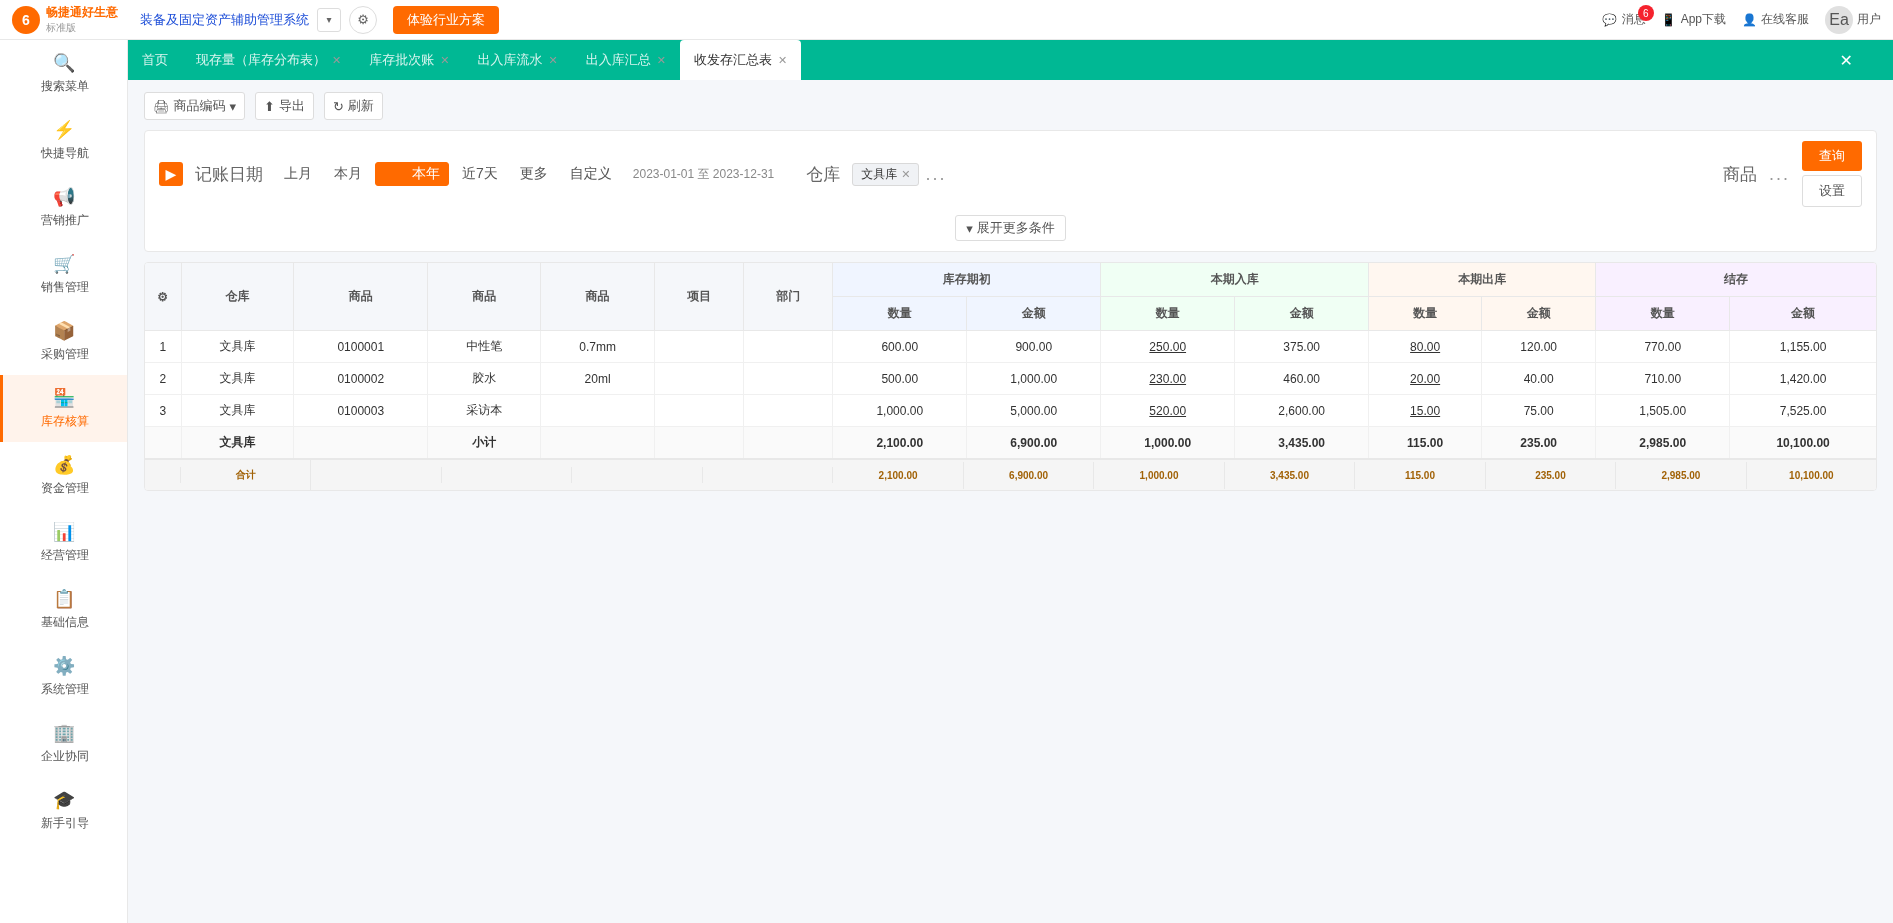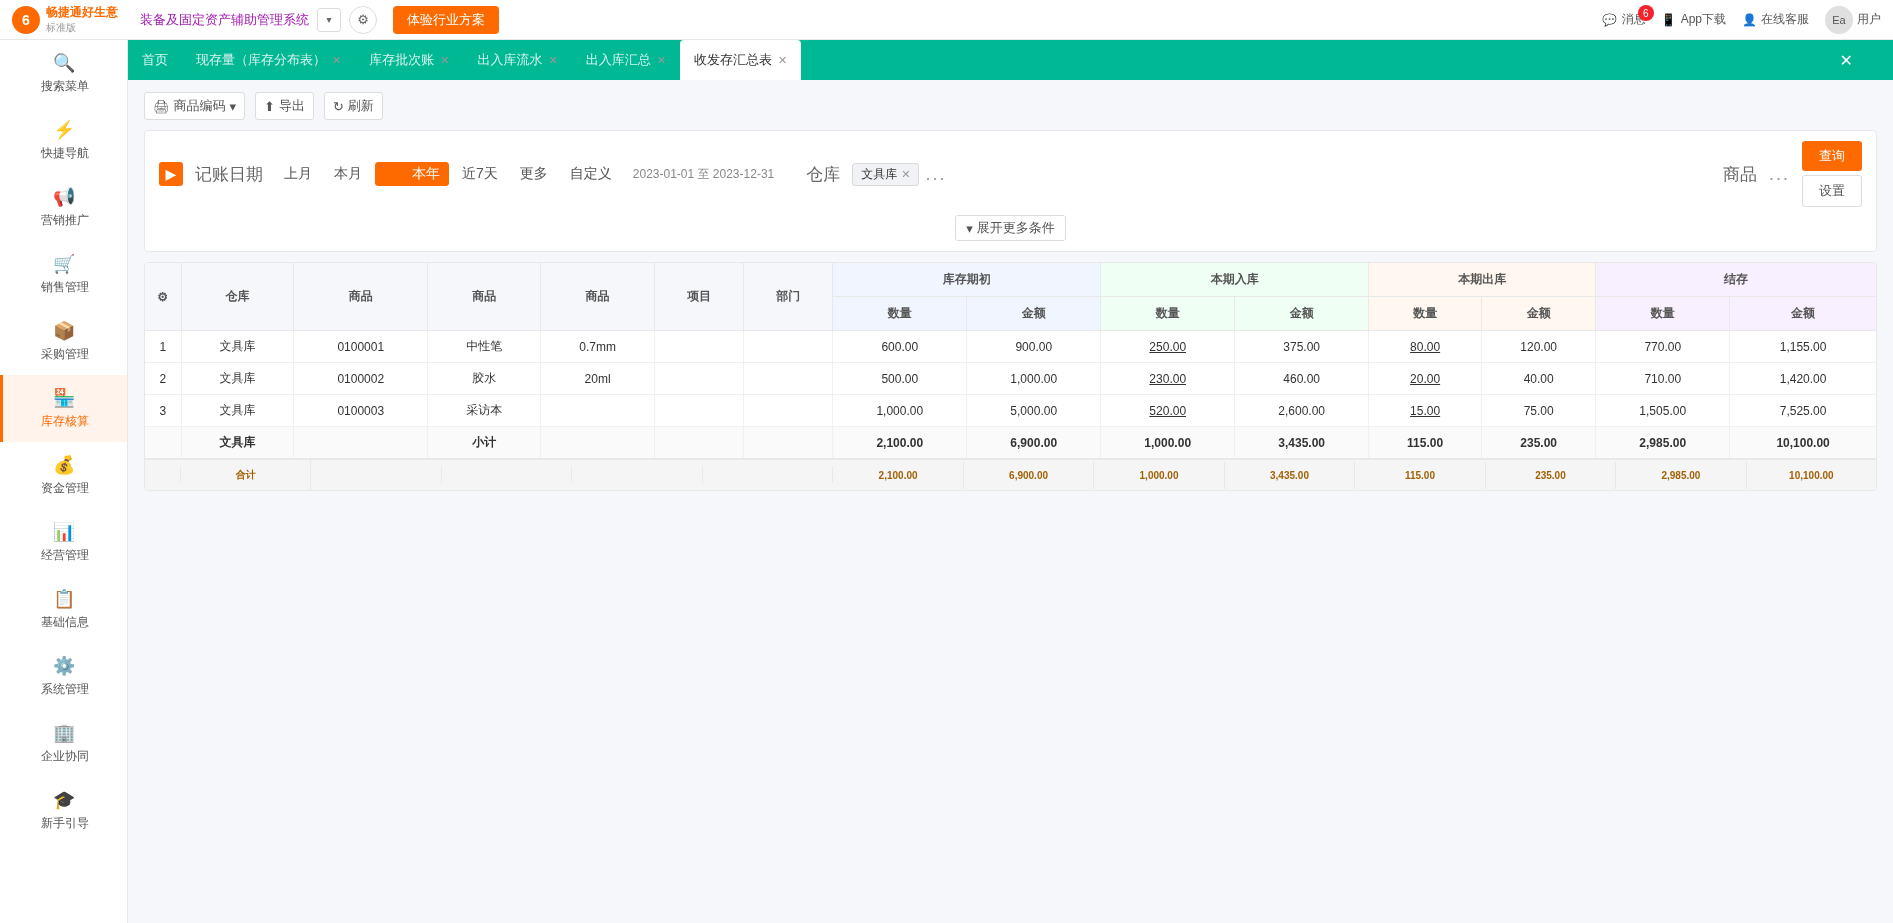--- a/index.html
+++ b/index.html
@@ -9,21 +9,21 @@
     .top-bar { height: 40px; background: #fff; display: flex; align-items: center; padding: 0 12px; border-bottom: 1px solid #e8e8e8; flex-shrink: 0; }
     .logo-area { display: flex; align-items: center; width: 128px; }
     .logo-icon { width: 28px; height: 28px; background: #ff6a00; border-radius: 50%; display: flex; align-items: center; justify-content: center; color: #fff; font-weight: bold; font-size: 14px; margin-right: 6px; }
     .system-title { flex: 1; display: flex; align-items: center; gap: 8px; }
     .dropdown-btn { width: 24px; height: 24px; border: 1px solid #ddd; border-radius: 3px; display: flex; align-items: center; justify-content: center; cursor: pointer; color: #666; font-size: 10px; }
     .settings-icon { width: 28px; height: 28px; border-radius: 50%; border: 1px solid #ddd; display: flex; align-items: center; justify-content: center; cursor: pointer; color: #666; margin-right: 8px; }
     .trial-btn { background: #ff6a00; color: #fff; border: none; padding: 5px 14px; border-radius: 4px; cursor: pointer; font-size: 13px; }
     .top-right { display: flex; align-items: center; gap: 16px; margin-left: auto; }
     .top-icon-item { display: flex; align-items: center; gap: 4px; color: #555; cursor: pointer; font-size: 12px; position: relative; }
     .badge { background: #f5222d; color: #fff; font-size: 10px; border-radius: 8px; padding: 0 4px; min-width: 16px; height: 16px; display: flex; align-items: center; justify-content: center; position: absolute; top: -6px; right: -8px; }
-    .user-avatar { width: 28px; height: 28px; background: #e0e0e0; border-radius: 50%; display: flex; align-items: center; justify-content: center; font-size: 11px; color: #555; }
+    .user-avatar { width: 28px; height: 28px; background: #e0e0e0; border-radius: 50%; display: flex; align-items: center; justify-content: center; font-size: 16px; color: #555; }
 
     
     .main-layout { display: flex; flex: 1; overflow: hidden; }
 
     
     .sidebar { width: 128px; background: #fff; border-right: 1px solid #e8e8e8; display: flex; flex-direction: column; flex-shrink: 0; }
     .sidebar-item { display: flex; flex-direction: column; align-items: center; padding: 12px 8px; cursor: pointer; color: #555; gap: 4px; border-left: 3px solid transparent; }
     .sidebar-item.active { background: #fff3eb; color: #ff6a00; border-left: 3px solid #ff6a00; }
     .sidebar-icon { font-size: 18px; }
     .sidebar-label { font-size: 12px; text-align: center; }
@@ -81,21 +81,21 @@
 
 <div class="top-bar">
   <div class="logo-area">
     <div class="logo-icon">6</div>
     <div>
       <div style="font-size:12px;font-weight:bold;color:#ff6a00;">畅捷通好生意</div>
       <div style="font-size:10px;color:#999;">标准版</div>
     </div>
   </div>
   <div class="system-title">
-    <span style="font-size:13px;color:#a21caf;">装备及固定资产辅助管理系统</span>
+    <span style="font-size:13px;color:#1d4ed8;">装备及固定资产辅助管理系统</span>
     <div class="dropdown-btn">▾</div>
     <div class="settings-icon">⚙</div>
     <button class="trial-btn">体验行业方案</button>
   </div>
   <div class="top-right">
     <div class="top-icon-item">
       <span>💬</span>
       <span>消息</span>
       <span class="badge">6</span>
     </div>

